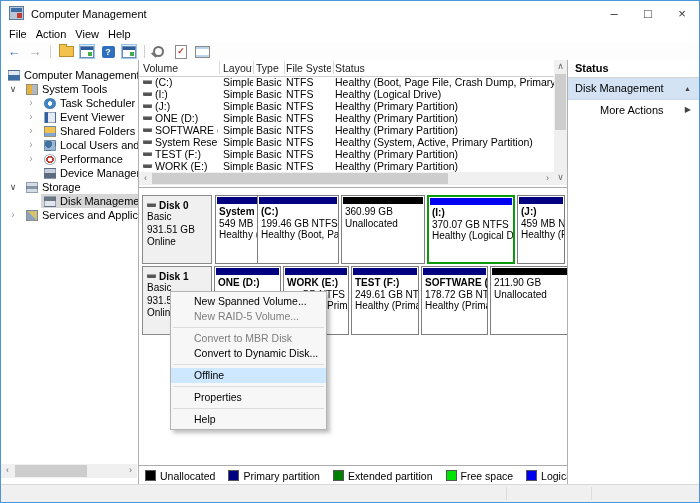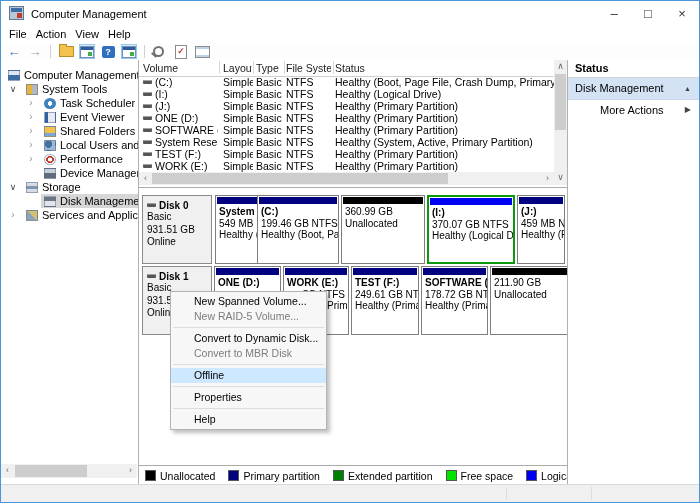--- a/index.html
+++ b/index.html
@@ -472,22 +472,22 @@
 
   <div class="statusbar">
     <span class="sb-sep" style="left:505px"></span>
     <span class="sb-sep" style="left:590px"></span>
   </div>
 
   <div class="ctx">
     <div class="ctx-item">New Spanned Volume...</div>
     <div class="ctx-item dis">New RAID-5 Volume...</div>
     <div class="ctx-sep"></div>
+    <div class="ctx-item dis">Convert to MBR Disk</div>
     <div class="ctx-item">Convert to Dynamic Disk...</div>
-    <div class="ctx-item dis">Convert to MBR Disk</div>
     <div class="ctx-sep"></div>
     <div class="ctx-item" style="background-color: rgb(205, 232, 255);">Offline</div>
     <div class="ctx-sep"></div>
     <div class="ctx-item">Properties</div>
     <div class="ctx-sep"></div>
     <div class="ctx-item">Help</div>
   </div>
 
 </div>
 

